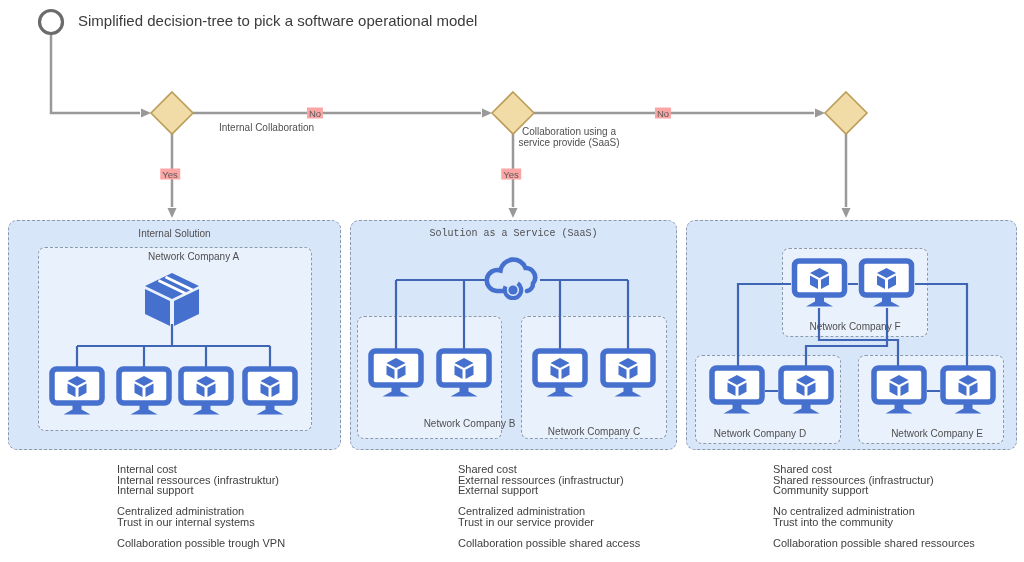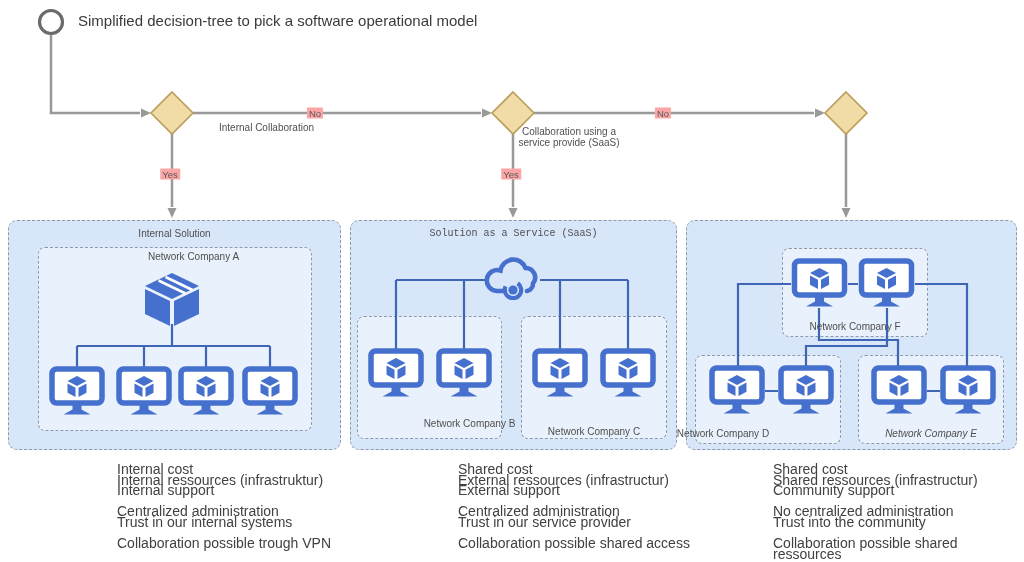--- a/index.html
+++ b/index.html
@@ -5,21 +5,21 @@
   html,body{margin:0;padding:0;background:#fff;}
   .canvas{position:relative;width:1024px;height:562px;background:#fff;
           font-family:"Liberation Sans",sans-serif;overflow:hidden;}
   .box{position:absolute;background:#D8E6FA;border:1.5px dashed #8B99AD;border-radius:9px;box-sizing:border-box;}
   .inner{position:absolute;background:rgba(255,255,255,0.45);border:1.5px dashed #8B99AD;border-radius:7px;box-sizing:border-box;}
   .lbl{position:absolute;color:#4f4f4f;font-size:10px;line-height:11px;}
   .ctr{text-align:center;}
   .pre{white-space:pre-line;}
   .title{position:absolute;left:78px;top:12px;font-size:15px;color:#3b3b3b;}
   .yn{position:absolute;transform:translate(-50%,-50%);font-size:9.5px;color:#5a5a5a;background:#fca5a5;padding:0 2px;}
-  .notes{position:absolute;white-space:pre-line;font-size:14px;line-height:10.6px;color:#414141;width:250px;}
+  .notes{position:absolute;white-space:pre-line;font-size:11px;line-height:10.6px;color:#414141;width:250px;}
   svg.ovl{position:absolute;left:0;top:0;pointer-events:none;}
   .icon{position:absolute;}
   .z5{z-index:5}.z10{z-index:10}.z20{z-index:20}
 </style>
 </head>
 <body>
 
 <div class="canvas">
 
   <svg width="0" height="0" style="position:absolute" aria-hidden="true">
@@ -163,22 +163,22 @@
   <span class="yn z20" style="left:170px;top:174px;">Yes</span>
   <span class="yn z20" style="left:511px;top:174px;">Yes</span>
 
   <div class="lbl z20 ctr" style="left:8px;top:228px;width:333px;">Internal Solution</div>
   <div class="lbl z20 ctr" style="left:350px;top:228px;width:327px;font-family:Liberation Mono, monospace;">Solution as a Service (SaaS)</div>
 
   <div class="lbl z20 ctr" style="left:38px;top:251px;width:311px;">Network Company A</div>
   <div class="lbl z20 ctr" style="left:357px;top:418px;width:145px;margin-left:40px;">Network Company B</div>
   <div class="lbl z20 ctr" style="left:521px;top:426px;width:146px;">Network Company C</div>
   <div class="lbl z20 ctr" style="left:782px;top:321px;width:146px;">Network Company F</div>
-  <div class="lbl z20 ctr" style="left:658px;top:428px;width:130px;">Network Company D</div>
-  <div class="lbl z20 ctr" style="left:858px;top:428px;width:146px;font-style:italic;">Network Company E</div>
+  <div class="lbl z20 ctr" style="left:695px;top:428px;width:130px;">Network Company D</div>
+  <div class="lbl z20 ctr" style="left:858px;top:428px;width:158px;">Network Company E</div>
 
   <div class="notes z20" style="left:117px;top:464px;">Internal cost
 Internal ressources (infrastruktur)
 Internal support
 
 Centralized administration
 Trust in our internal systems
 
 Collaboration possible trough VPN</div>
   <div class="notes z20" style="left:458px;top:464px;">Shared cost

